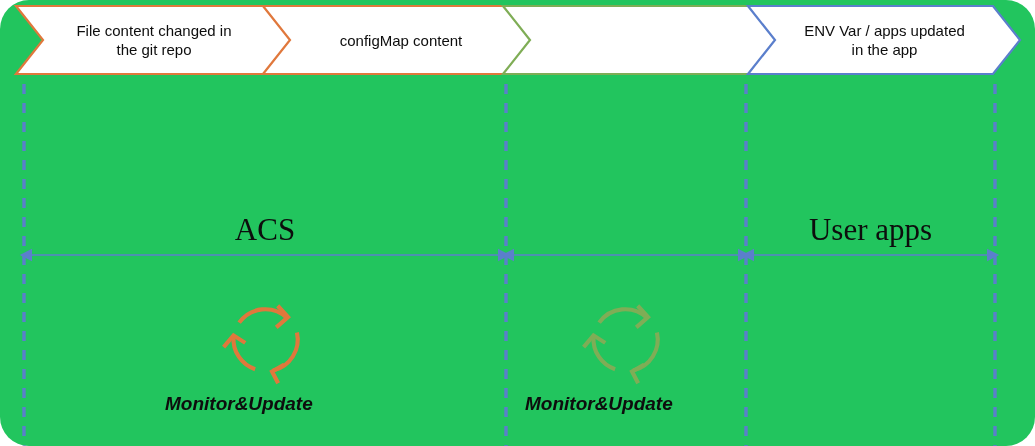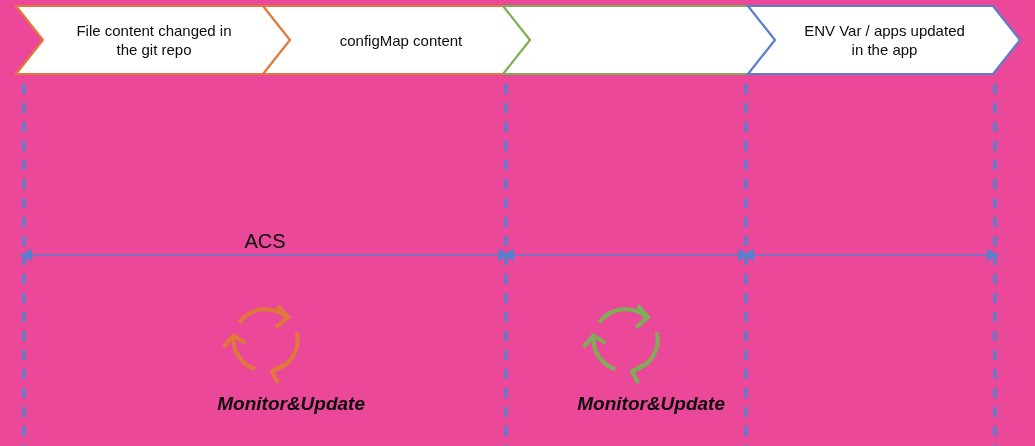--- a/index.html
+++ b/index.html
@@ -8,22 +8,23 @@
     background: #ffffff;
   }
   body {
     font-family: "Liberation Sans", sans-serif;
     -webkit-font-smoothing: antialiased;
   }
   #diagram-root {
     position: relative;
     width: 1035px;
     height: 446px;
-    background: #ec4899;
+    background: #22c55e;
     overflow: hidden;
+    border-radius: 29px;
   }
   .layer {
     position: absolute;
     left: 0;
     top: 0;
     width: 1035px;
     height: 446px;
   }
   .chev-label {
     position: absolute;
@@ -31,28 +32,27 @@
     color: #0d0d0d;
     font-size: 15px;
     line-height: 19px;
     font-family: "Liberation Sans", sans-serif;
     white-space: pre-line;
   }
   .stage-label {
     position: absolute;
     text-align: center;
     color: #0d0d0d;
-    font-size: 20px;
+    font-size: 31px;
     line-height: 27px;
-    font-family: Liberation Sans, sans-serif;
-    margin-top: 12px;
+    font-family: Liberation Serif, serif;
   }
   .cycle-label {
     position: absolute;
-    text-align: right;
+    text-align: left;
     color: #0d0d0d;
     font-size: 19px;
     line-height: 23px;
     font-style: italic;
     font-weight: bold;
     font-family: "Liberation Sans", sans-serif;
   }
   .cycle-icon {
     position: absolute;
   }
@@ -97,20 +97,21 @@
     </g>
 
     <g stroke="#5B7FCC" stroke-width="1.7" fill="none">
       <line x1="32" y1="255" x2="498" y2="255" marker-start="url(#arrL)" marker-end="url(#arrR)"></line>
       <line x1="514" y1="255" x2="738" y2="255" marker-start="url(#arrL)" marker-end="url(#arrR)"></line>
       <line x1="754" y1="255" x2="987" y2="255" marker-start="url(#arrL)" marker-end="url(#arrR)"></line>
     </g>
   </svg>
 
   <div class="stage-label" style="left:24px; top:216px; width:482px;">ACS</div>
+  <div class="stage-label" style="left:746px; top:216px; width:249px;">User apps</div>
 
   <svg class="cycle-icon" viewBox="0 0 100 100" width="94" height="94" style="left:218px; top:294px;">
     <g fill="none" stroke="#E0783C" stroke-width="4.4" stroke-linecap="butt" stroke-linejoin="miter">
       <path d="M22.5,30.5 A34,34 0 0 1 73.5,25.5"></path>
       <path d="M84,41 A34,34 0 0 1 58.5,81.5"></path>
       <path d="M39.5,80 A34,34 0 0 1 16.5,45.5"></path>
       <path d="M63.5,12.5 L74.5,24.5 L62,35.5"></path>
       <path d="M70.5,75 L57.5,82.5 L64,95"></path>
       <path d="M6,56.5 L16.5,44 L29,52"></path>
     </g>

